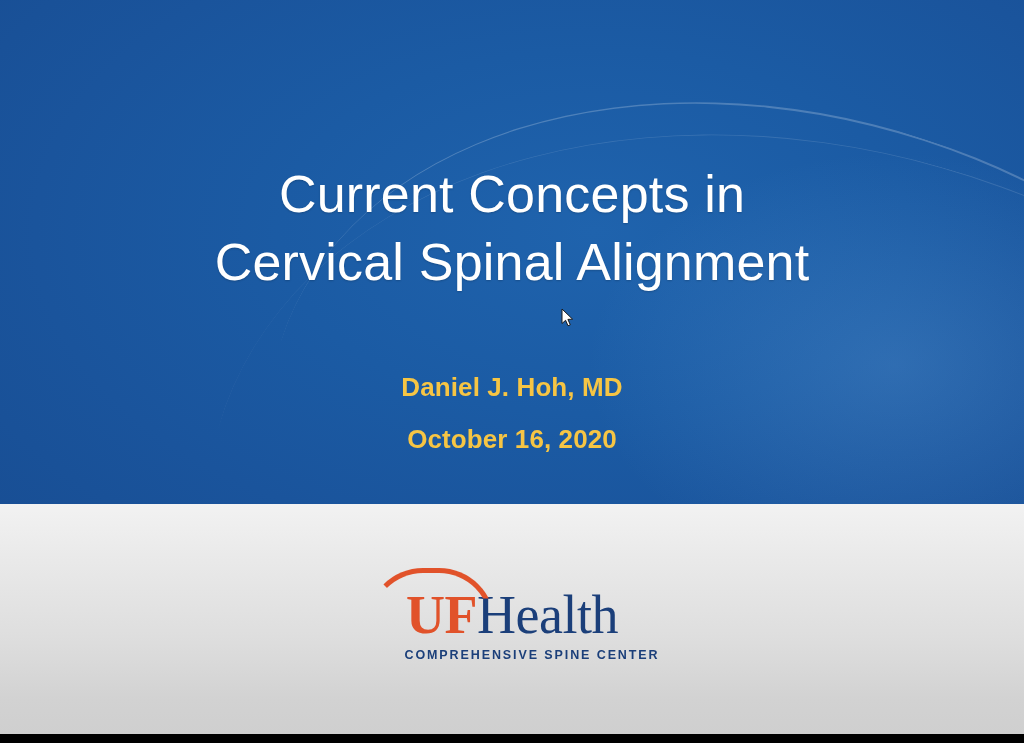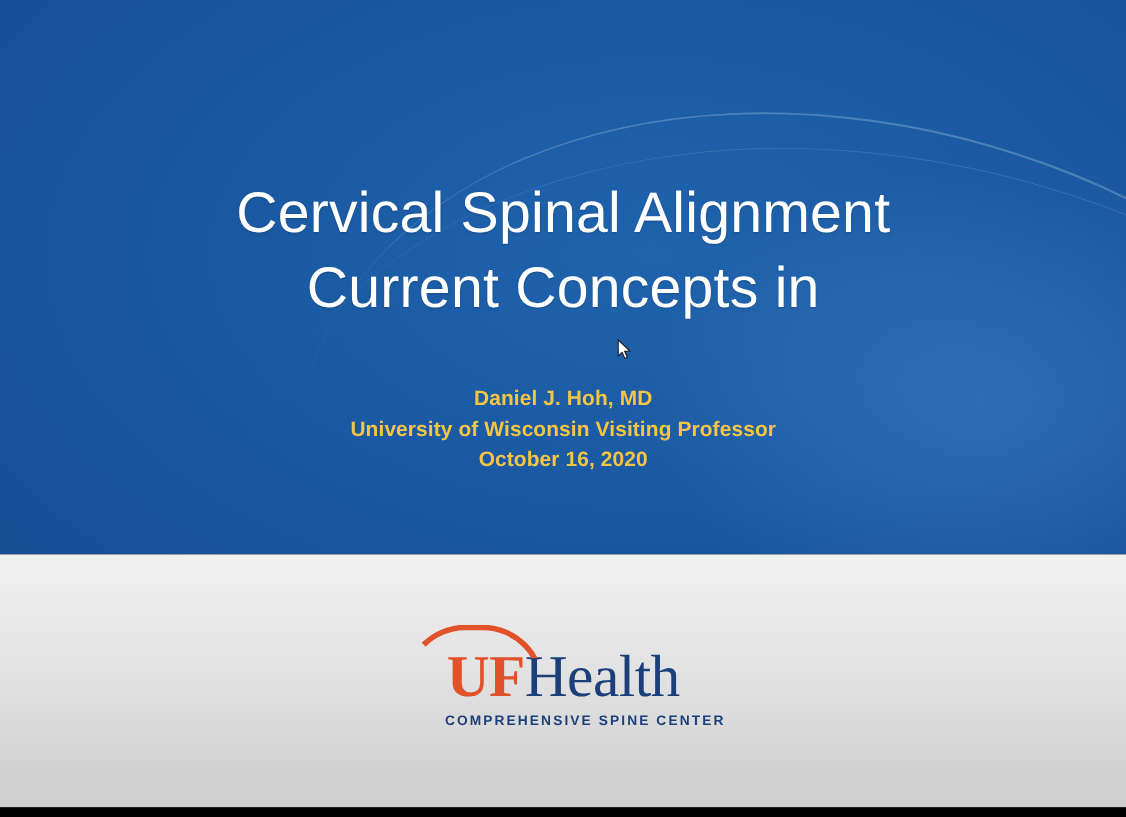--- a/index.html
+++ b/index.html
@@ -83,24 +83,25 @@
   }
   .byline-block {
     position: absolute;
     left: 0;
     top: 349px;
     width: 1024px;
     text-align: center;
   }
   .byline-line {
     color: #f6c544;
-    font-size: 19px;
+    font-size: 26px;
     line-height: 28px;
     font-weight: bold;
     letter-spacing: 0.1px;
+    margin-top: 24px;
   }
   
   .cursor {
     position: absolute;
     left: 561px;
     top: 308px;
     width: 14px;
     height: 20px;
     pointer-events: none;
   }
@@ -174,27 +175,26 @@
 <body>
 
 <div class="slide">
 
   <div class="blue-panel">
     <div class="glow"></div>
     <div class="swoosh swoosh-1"></div>
     <div class="swoosh swoosh-2"></div>
 
     <div class="title-block">
+      <div class="title-line">Current Concepts in</div>
       <div class="title-line">Cervical  Spinal Alignment</div>
-      <div class="title-line">Current Concepts in</div>
     </div>
 
     <div class="byline-block">
       <div class="byline-line">Daniel J. Hoh, MD</div>
-      <div class="byline-line">University of Wisconsin Visiting Professor</div>
       <div class="byline-line">October 16, 2020</div>
     </div>
 
     <svg class="cursor" viewBox="0 0 14 20" xmlns="http://www.w3.org/2000/svg">
       <path d="M1,1 L1,15.5 L4.6,12.3 L7.0,17.8 L9.3,16.8 L6.9,11.4 L11.6,11.2 Z" fill="#ffffff" stroke="#1a1a1a" stroke-width="1"></path>
     </svg>
   </div>
 
   <div class="light-panel">
     <div class="logo-wrap">

